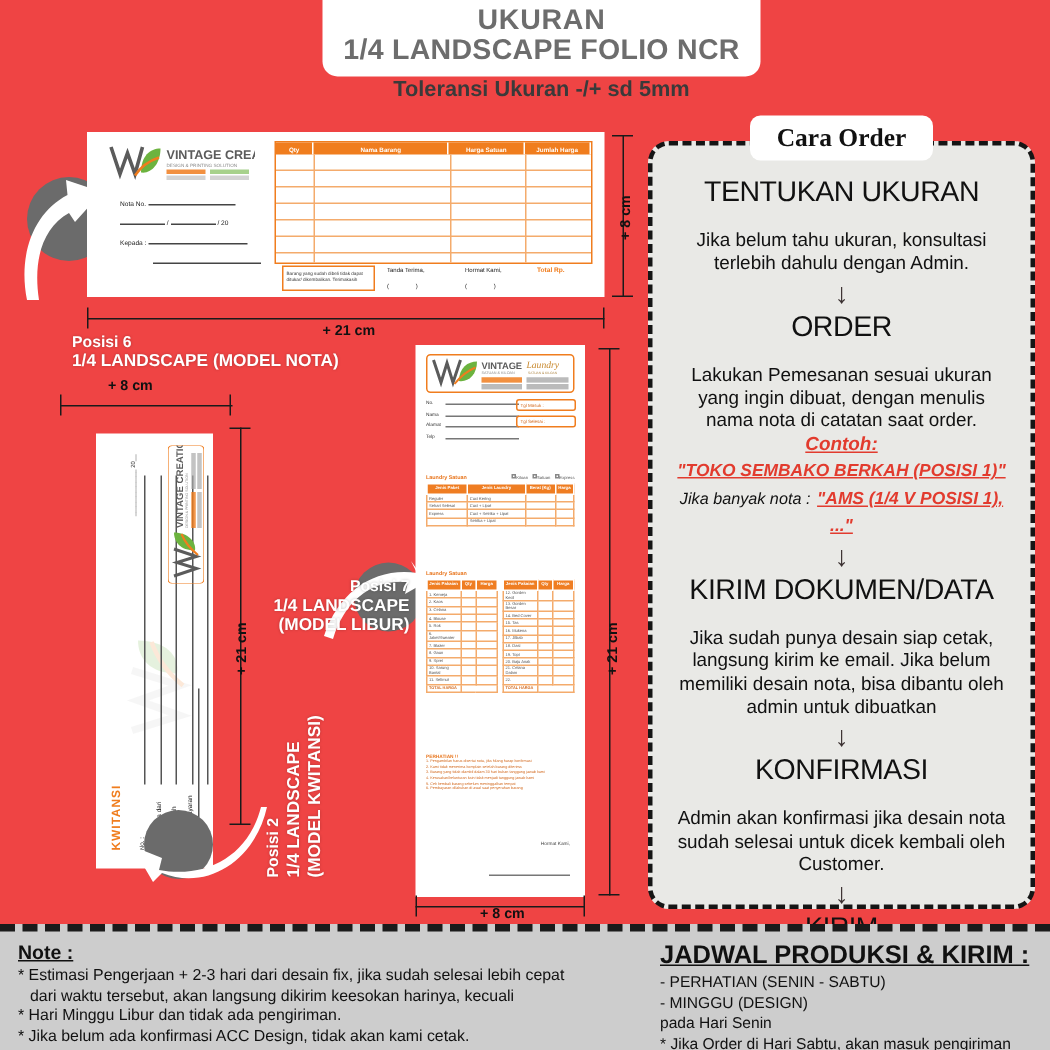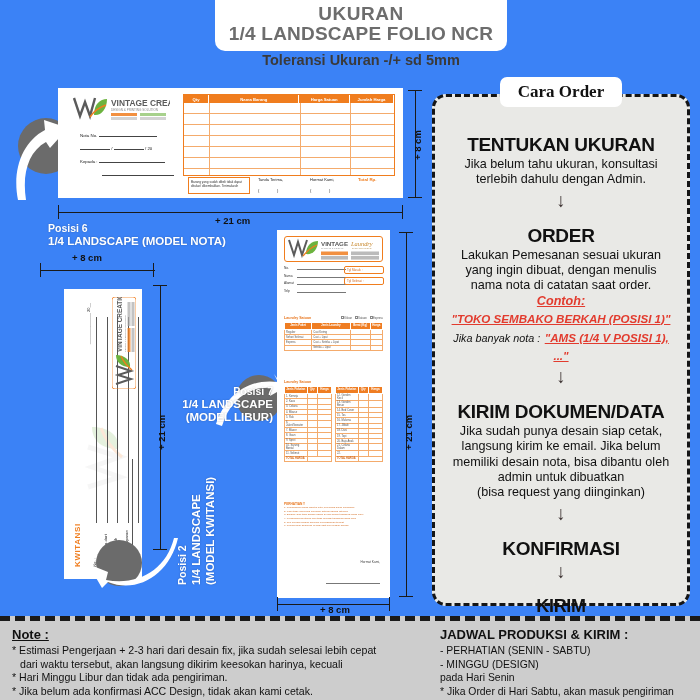--- a/index.html
+++ b/index.html
@@ -4,21 +4,21 @@
 <style>
   * { box-sizing: border-box; margin: 0; padding: 0; }
   html, body {
     width: 700px; height: 700px;
     font-family: "Liberation Sans", sans-serif;
     overflow: hidden;
   }
   #root {
     position: relative;
     width: 700px; height: 700px;
-    background: #3b82f6;
+    background: #ef4444;
     color: #1a1a1a;
   }
 
   
   .hdr-card {
     position: absolute; left: 215px; top: -14px;
     width: 292px; padding: 18px 10px 6px;
     background: #ffffff;
     border-radius: 10px;
     text-align: center;
@@ -155,27 +155,26 @@
     text-align:center;
   }
   #order-badge {
     position:absolute; left:500px; top:77px; width:122px; height:30px;
     background:#ffffff; border-radius:7px;
     display:flex; align-items:center; justify-content:center;
     font-size:17px; font-weight:bold; color:#111; z-index:5;
     font-family:"Liberation Serif", serif;
   }
   .step-h {
-    font-size:19px; font-weight:bold; color:#111; line-height:1.05;
+    font-size:19px; font-weight:normal; color:#111; line-height:1.05;
     letter-spacing:-.3px;
-    margin-top:16px;
   }
   .step-h.sm { font-size:18px; }
   .step-b {
-    font-size:12.6px; color:#111; line-height:1.22; margin-top:2px;
+    font-size:12.6px; color:#111; line-height:1.22; margin-top:14px;
   }
   .step-arrow { font-size:19px; color:#3a3030; line-height:1; margin:3px 0 3px; }
   .accent {
     color:#e23b2e; font-style:italic; font-weight:bold;
     text-decoration: underline;
   }
   .accent-q {
     color:#e23b2e; font-style:italic; font-weight:bold;
     text-decoration: underline; font-size:11.6px;
   }
@@ -189,22 +188,22 @@
   }
   #note-left { position:absolute; left:12px; top:6px; width:400px; }
   .note-title {
     font-size:13px; font-weight:bold; color:#111;
     text-decoration: underline; margin-bottom:2px;
   }
   .note-li { font-size:10.6px; color:#111; line-height:1.28; }
   .note-li .ind { padding-left:8px; display:block; }
   #note-right { position:absolute; left:440px; top:6px; width:250px; }
   .jad-title {
-    font-size:13px; font-weight:bold; color:#111;
-    margin-bottom:2px;
+    font-size:17px; font-weight:bold; color:#111;
+    text-decoration: underline; margin-bottom:2px;
   }
   .jad-li { font-size:10.4px; color:#111; line-height:1.32; }
 </style>
 </head>
 <body>
 
 <div id="root">
 
   <div class="hdr-card">
     <div class="hdr-line1">UKURAN</div>
@@ -663,26 +662,26 @@
       <div style="margin-top:1px;">
         <span class="small-it">Jika banyak nota :</span>
         <span class="accent-q">"AMS (1/4 V POSISI 1), ..."</span>
       </div>
     </div>
     <div class="step-arrow">↓</div>
 
     <div>
       <div class="step-h">KIRIM DOKUMEN/DATA</div>
       <div class="step-b">Jika sudah punya desain siap cetak, langsung kirim ke email. Jika belum memiliki desain nota, bisa dibantu oleh admin untuk dibuatkan</div>
-      <div class="step-b" style="margin-top:0;">(bisa request yang diinginkan)</div>
     </div>
     <div class="step-arrow">↓</div>
 
     <div>
       <div class="step-h">KONFIRMASI</div>
+      <div class="step-b">Admin akan konfirmasi jika desain nota sudah selesai untuk dicek kembali oleh Customer.</div>
     </div>
     <div class="step-arrow">↓</div>
 
     <div>
       <div class="step-h sm">KIRIM</div>
       <div class="step-b">Pesanan akan diserahkan ke kurir Ekspedisi</div>
     </div>
   </div>
 
   <div id="bottom">

